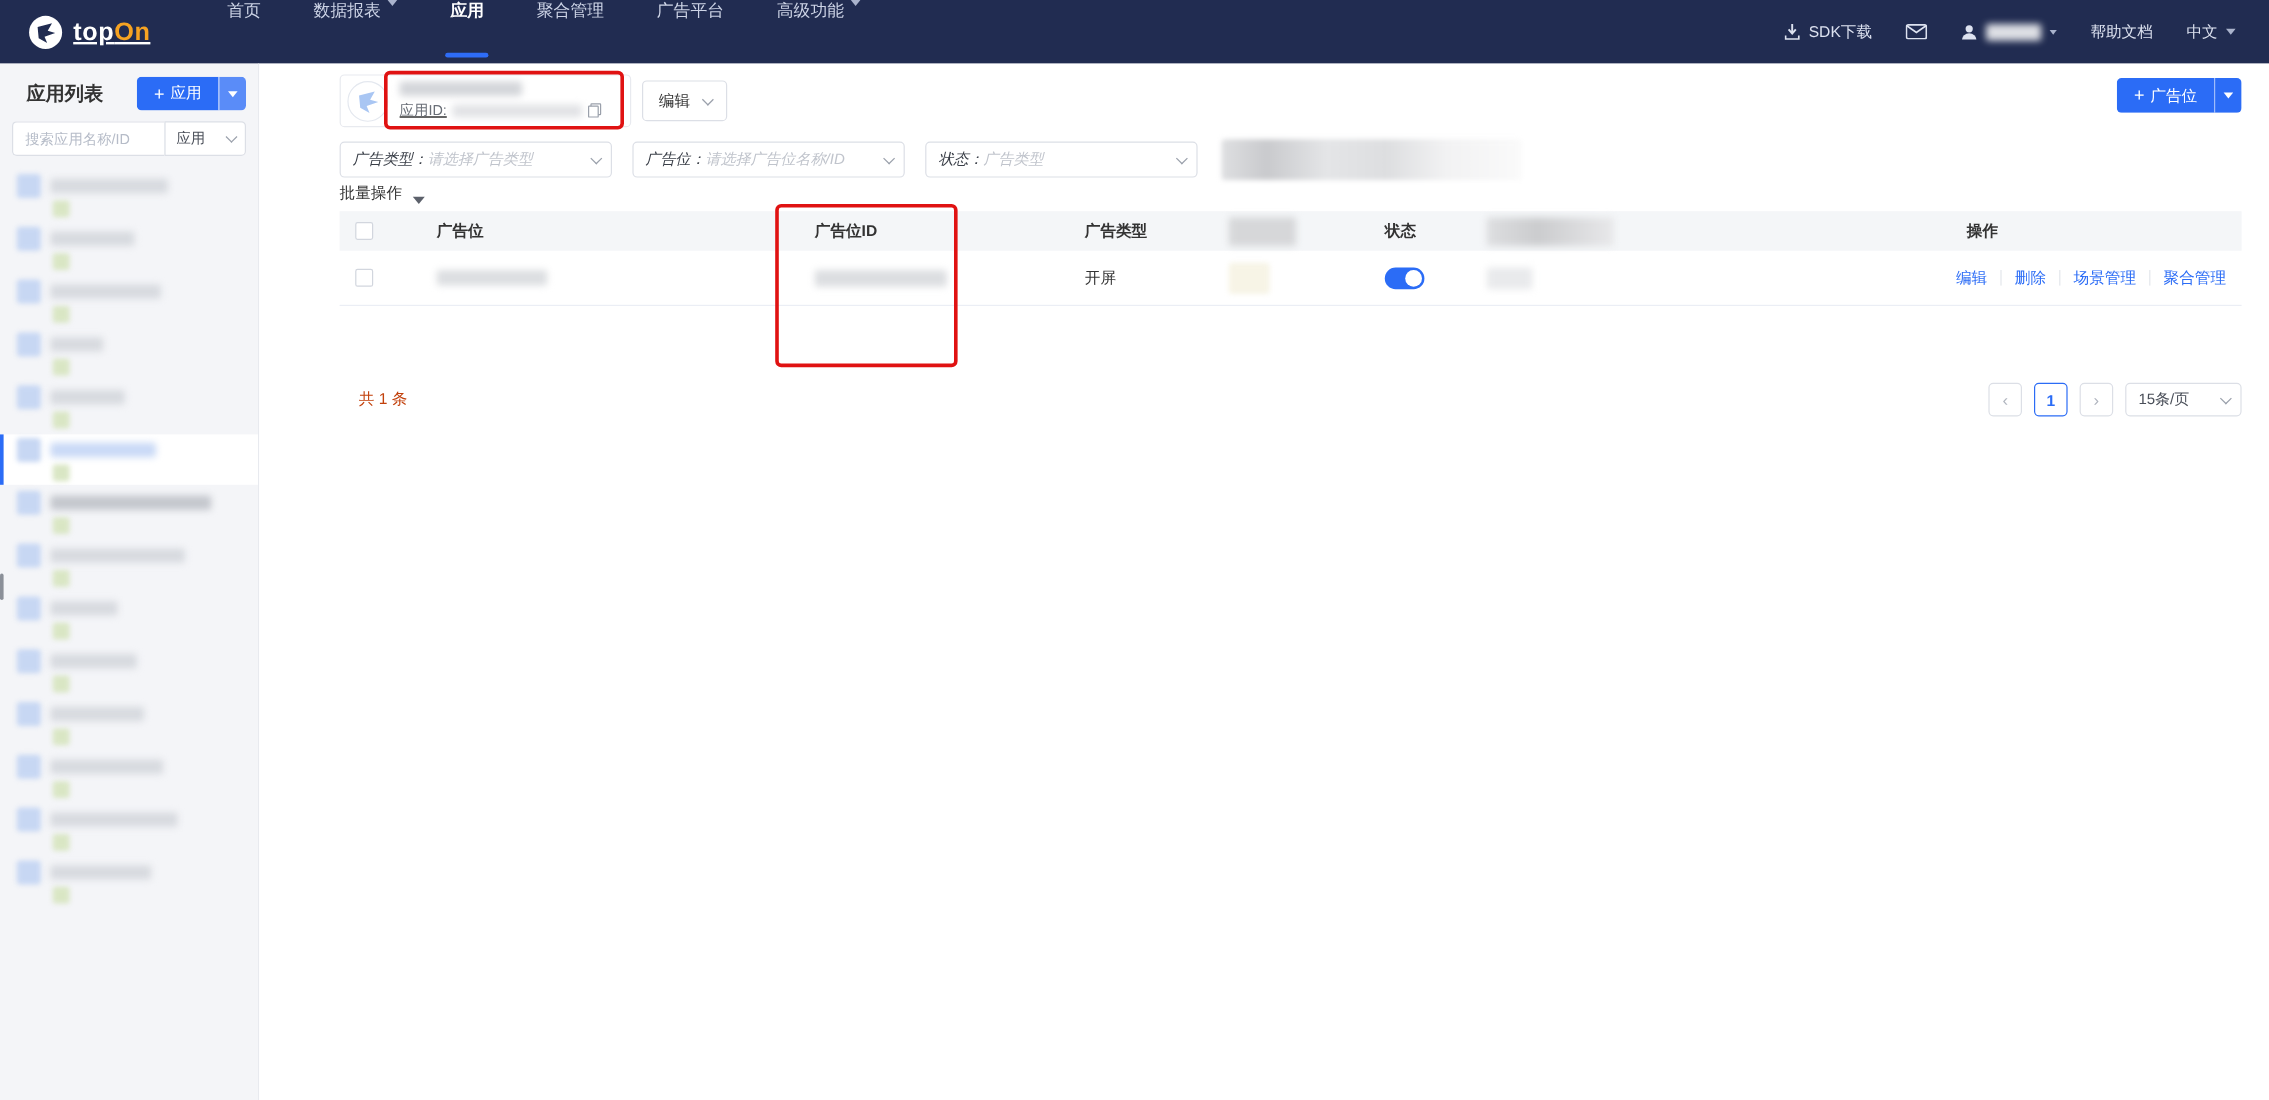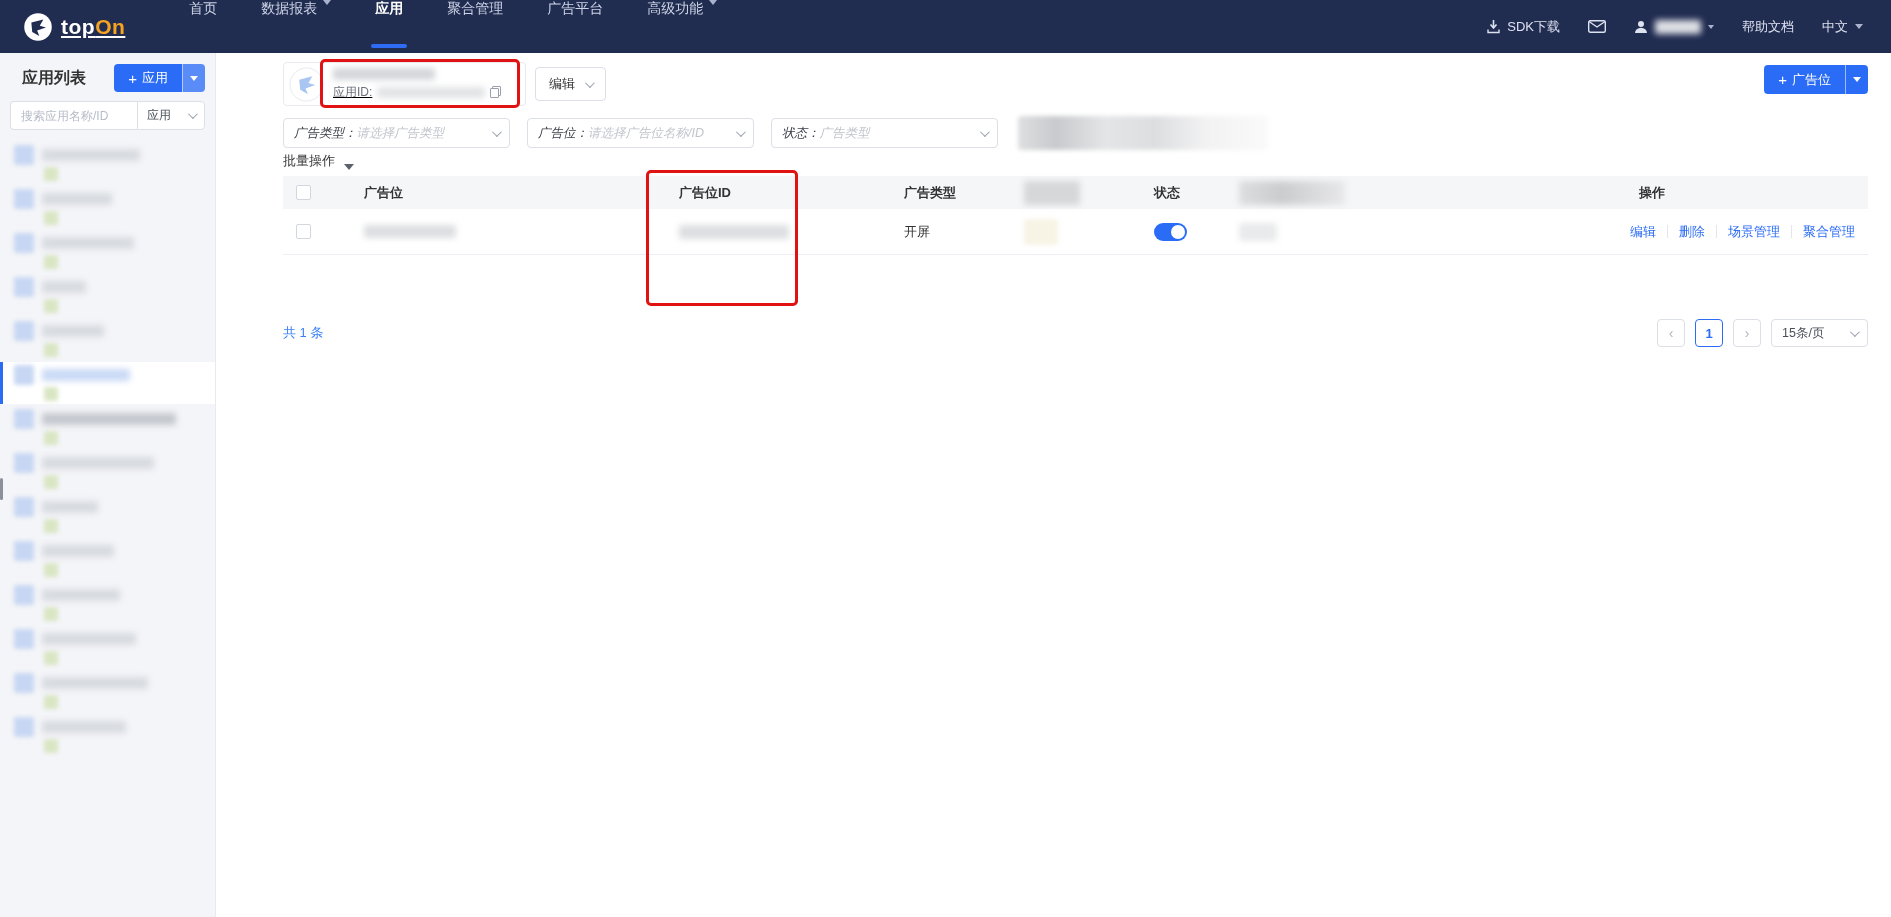--- a/index.html
+++ b/index.html
@@ -121,21 +121,21 @@
   .row-gray-redact { width:38px; height:18px; background:#e9eaec; }
   .toggle { width:33px; height:18px; border-radius:9px; background:#c0c4cc; position:relative; cursor:pointer; }
   .toggle.on { background:#2b6cf6; }
   .toggle .knob { position:absolute; top:2px; left:2px; width:14px; height:14px; border-radius:50%; background:#fff; }
   .toggle.on .knob { left:auto; right:2px; }
   .actions { display:flex; align-items:center; padding-left:10px; }
   .action-link { color:#2b6cf6; font-size:13px; cursor:pointer; white-space:nowrap; }
   .action-sep { width:1px; height:13px; background:#e3e6ec; margin:0 11px; }
 
   .footer-row { margin-top:64px; display:flex; align-items:center; height:28px; }
-  .total-text { font-size:13px; color:#3b82f6; }
+  .total-text { font-size:13px; color:#c2410c;margin-left:16px; }
   .pager { margin-left:auto; display:flex; align-items:center; gap:10px; }
   .pg-btn { width:28px; height:28px; border:1px solid #dcdfe6; border-radius:4px; background:#fff;
     display:flex; align-items:center; justify-content:center; color:#b0b5bf; font-size:14px; cursor:pointer; }
   .pg-btn.page { color:#2b6cf6; border-color:#2b6cf6; font-size:13px; font-weight:bold; }
   .pg-size { width:97px; height:28px; border:1px solid #dcdfe6; border-radius:4px; background:#fff;
     display:flex; align-items:center; justify-content:space-between; padding:0 10px; font-size:12.5px;
     color:#4a4f59; cursor:pointer; }
 
   .red-box { position:absolute; border:3px solid #e01212; border-radius:5px; pointer-events:none; }
   .red-box-1 { left:104px; top:6px; width:200px; height:49px; }

